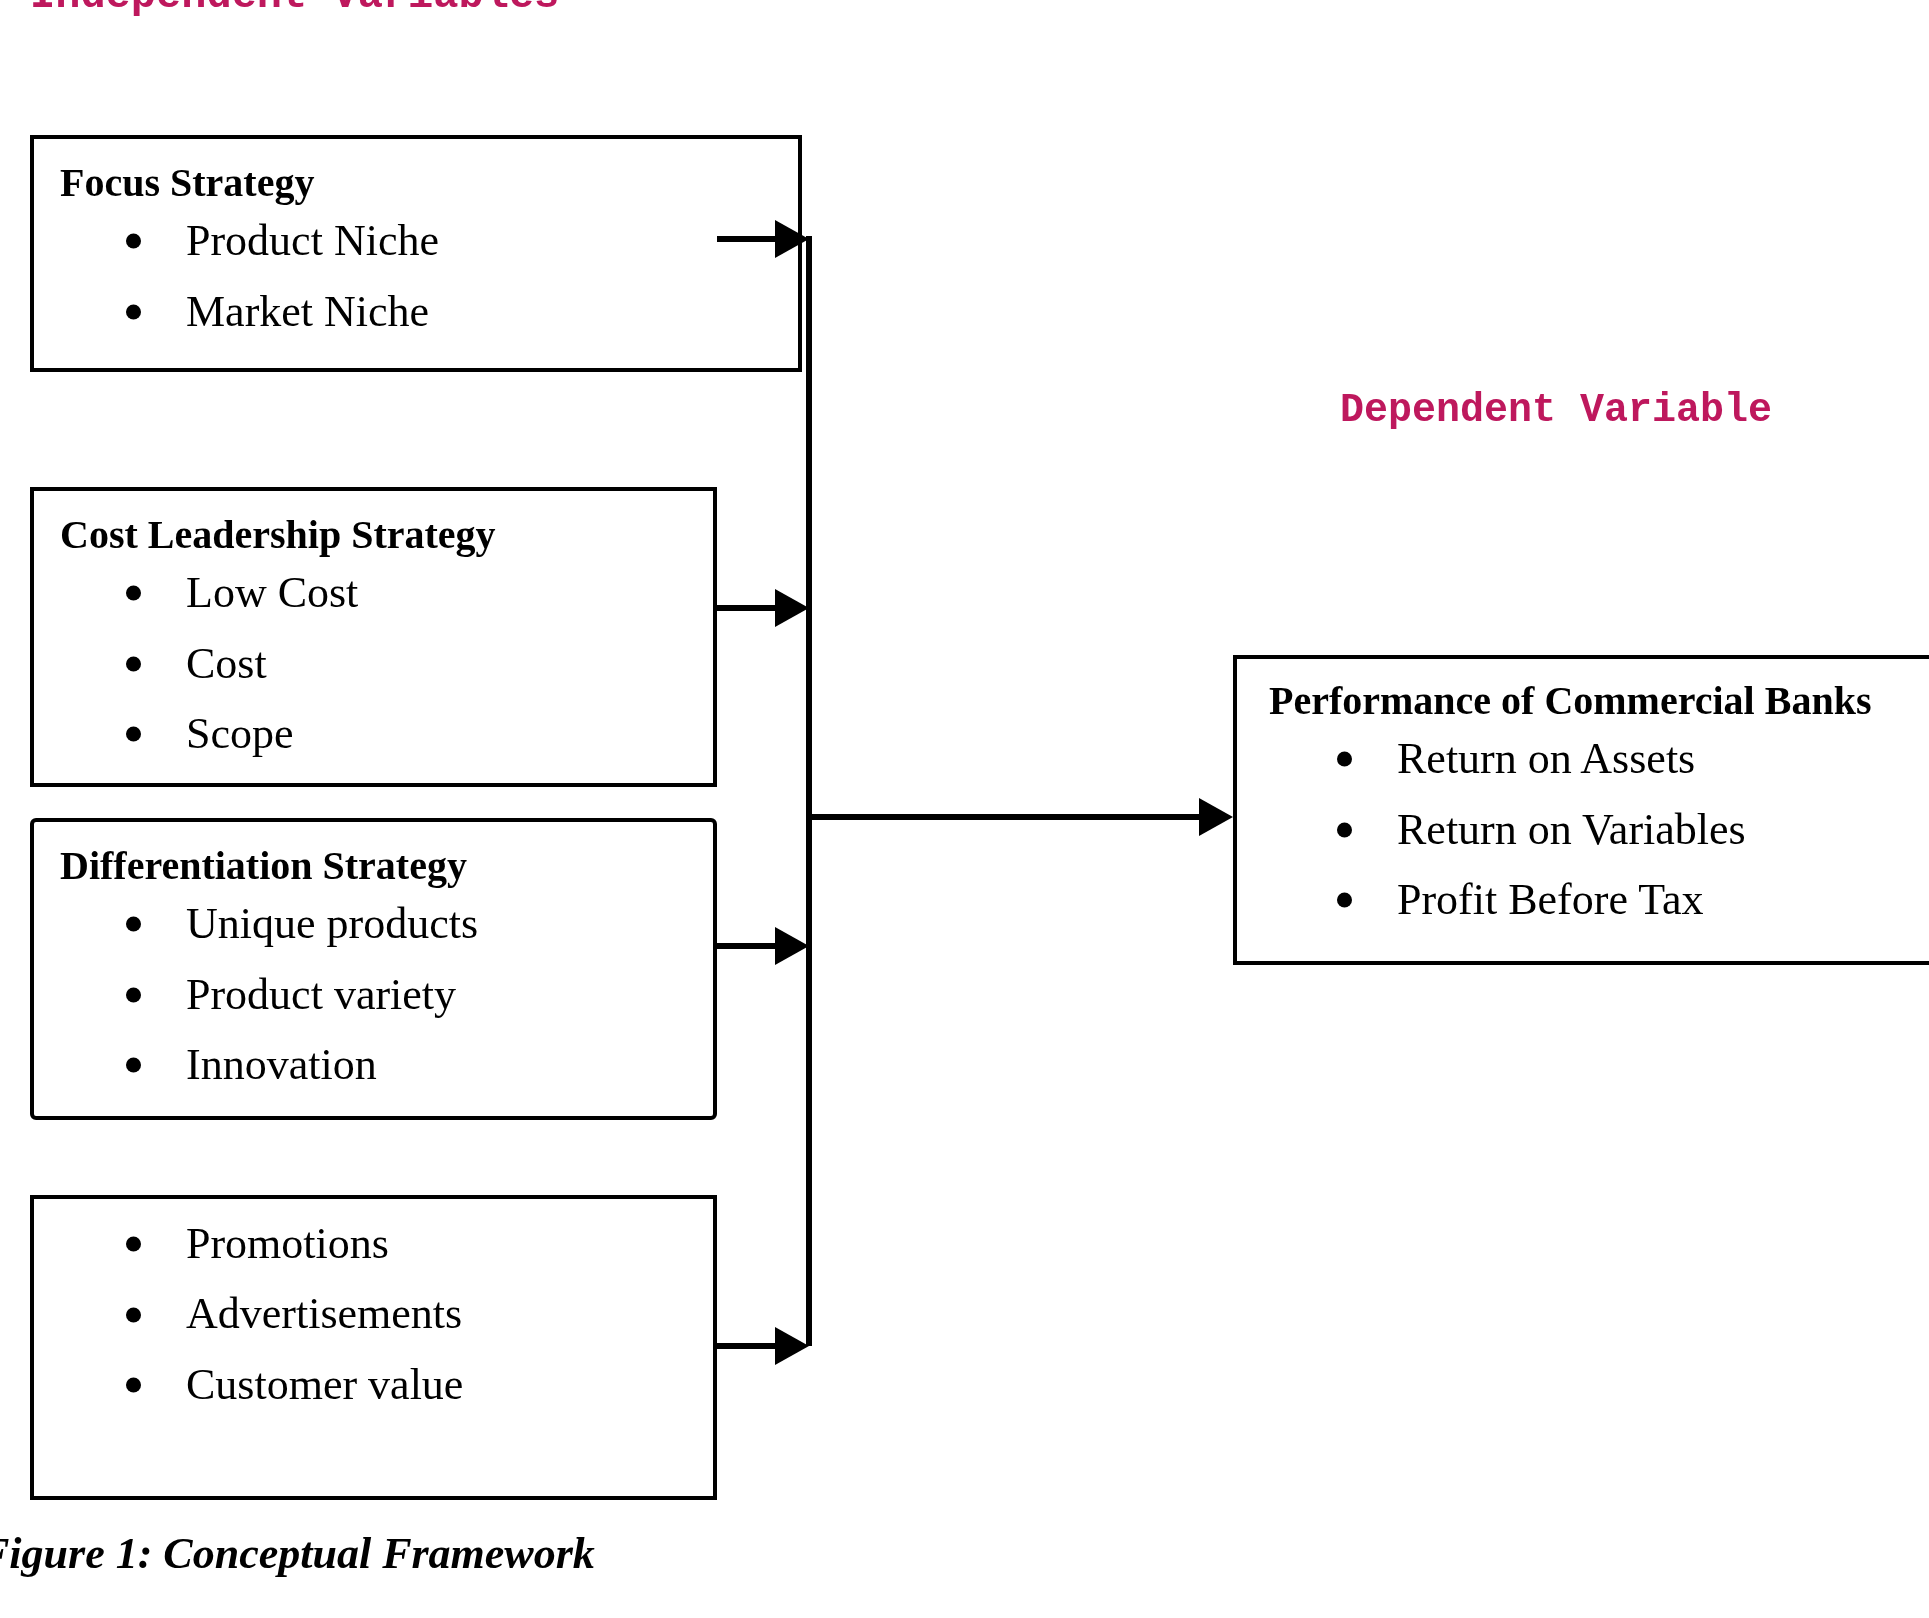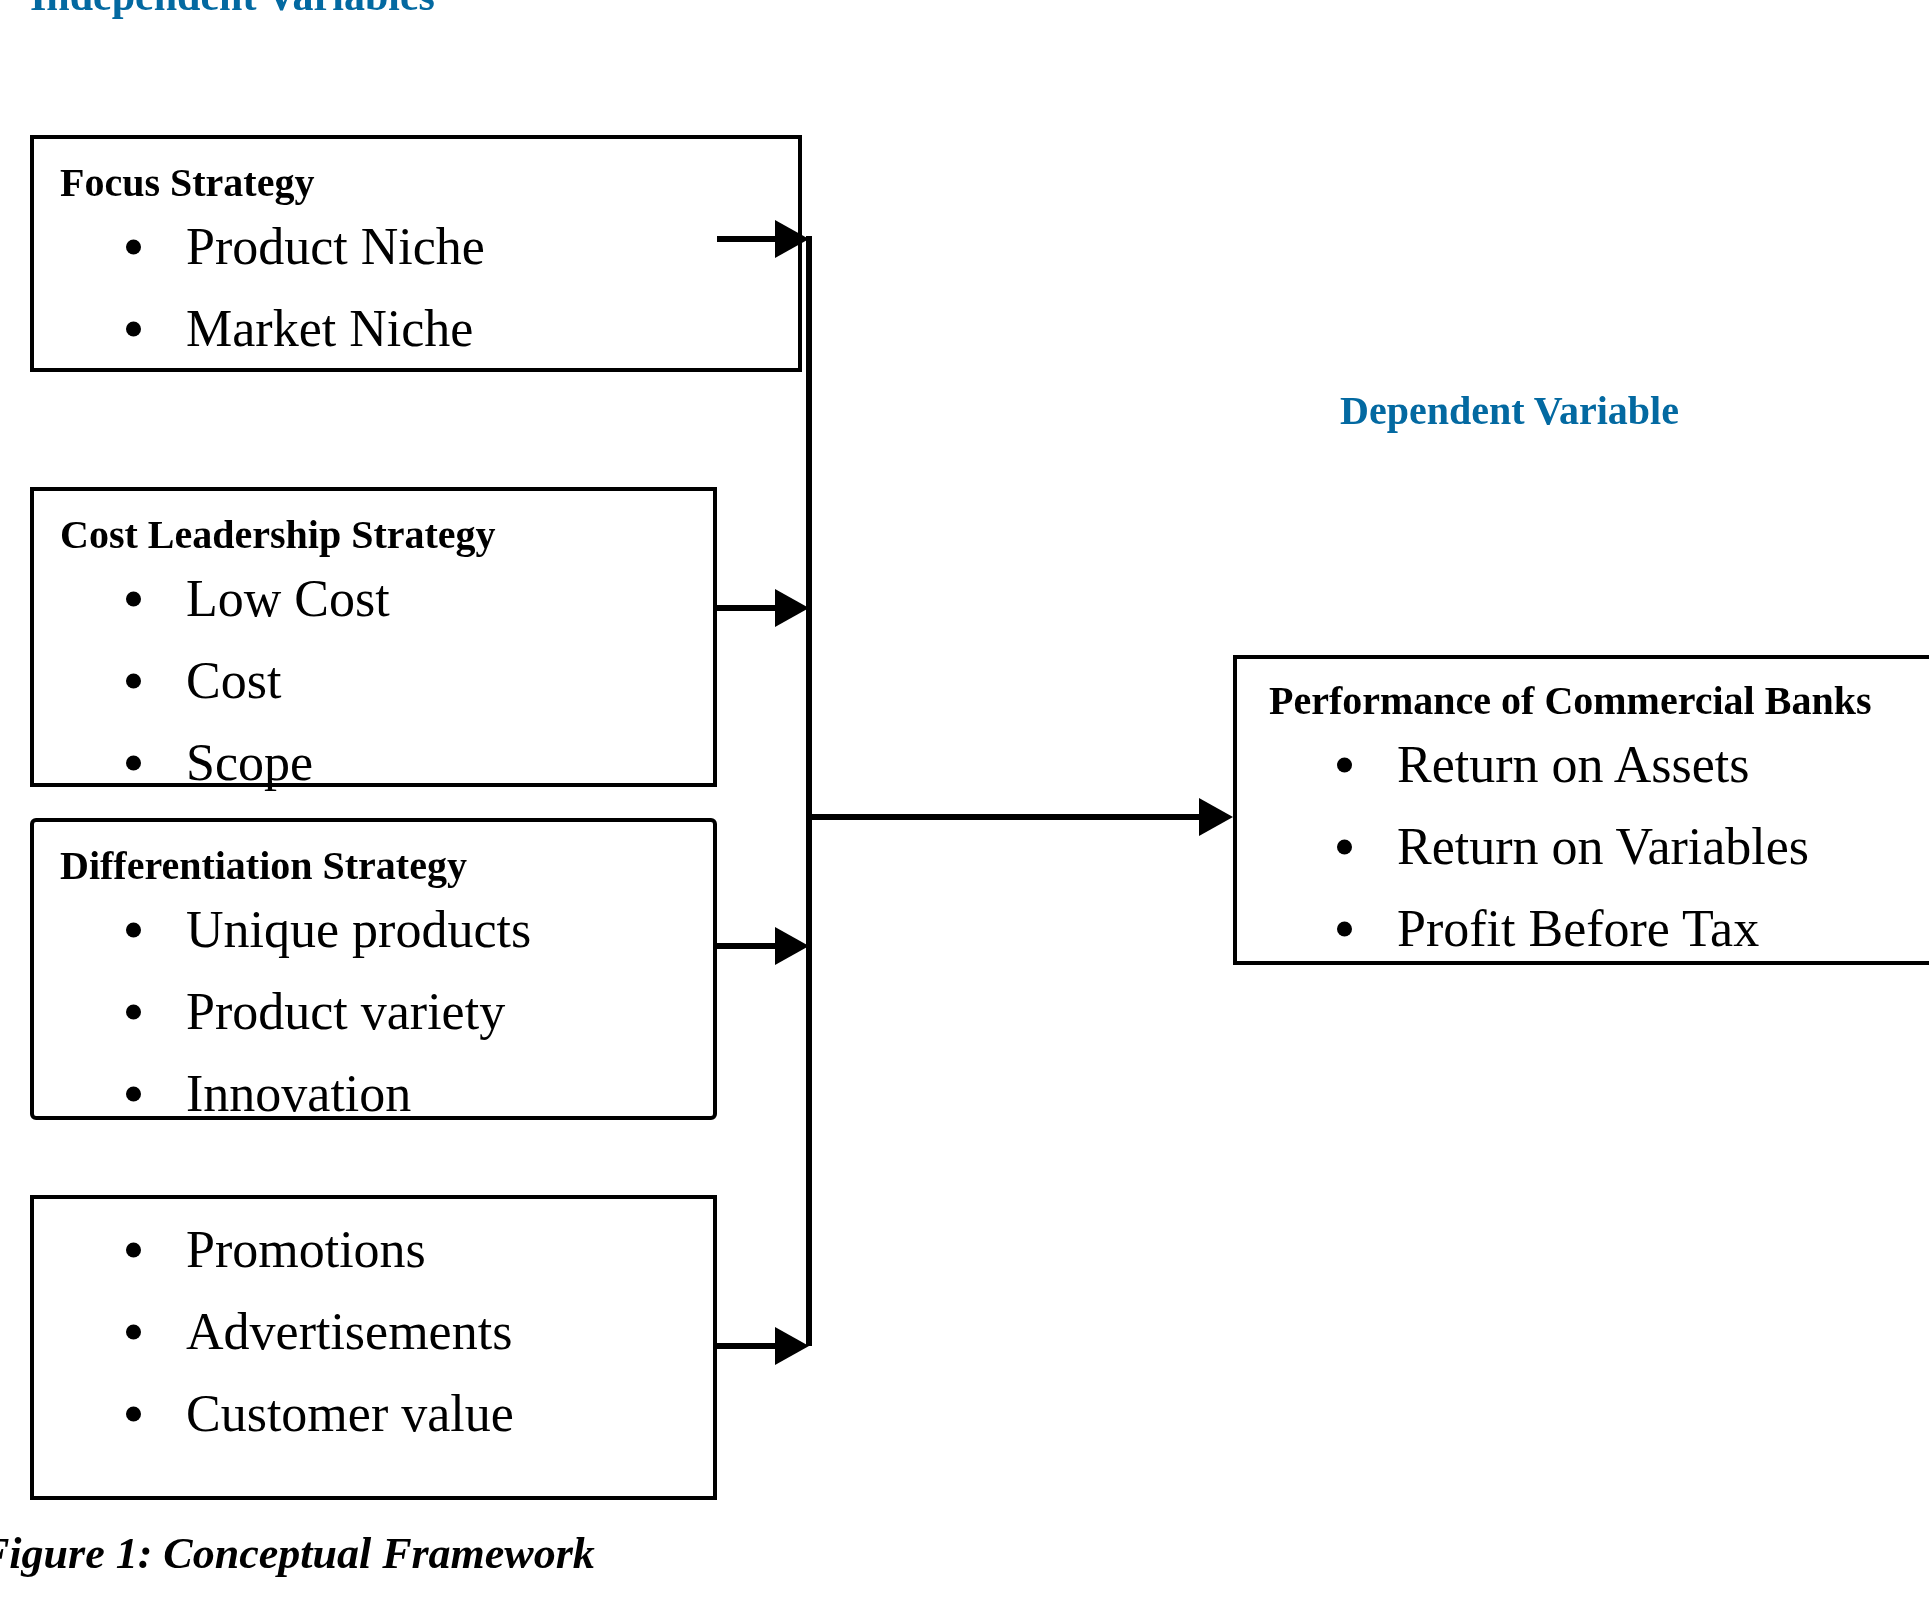--- a/index.html
+++ b/index.html
@@ -17,21 +17,22 @@
     color: #000000;
   }
 
   
   .section-heading {
     position: absolute;
     font-weight: bold;
     font-size: 40px;
     line-height: 1.05;
     white-space: nowrap;
-    color: #0369a1;
+    color: #be185d;
+    font-family: Liberation Mono, monospace;
   }
   #indep-heading {
     left: 30px;
     top: -26px;          
     font-size: 42px;
   }
   #dep-heading {
     left: 1340px;
     top: 390px;
     font-size: 40px;
@@ -52,21 +53,21 @@
     margin: 6px 0 4px 26px;
     white-space: nowrap;
   }
   .bullets {
     list-style: none;
     margin: 0;
     padding: 0;
   }
   .bullets li {
     position: relative;
-    font-size: 52px;
+    font-size: 44px;
     line-height: 1.42;
     margin: 0 0 8px 0;
     padding-left: 152px;
     white-space: nowrap;
   }
   .bullets li .bullet-dot {
     position: absolute;
     left: 92px;
     top: 50%;
     transform: translateY(-50%);

